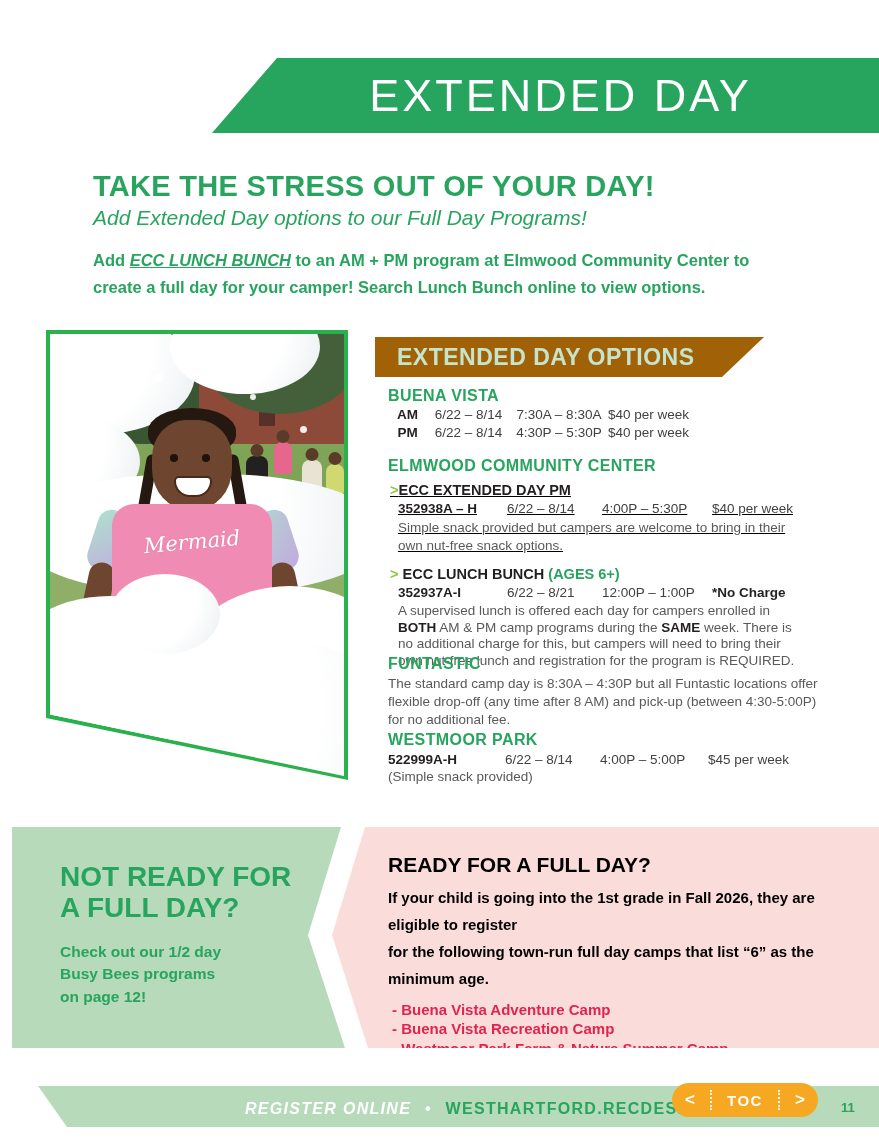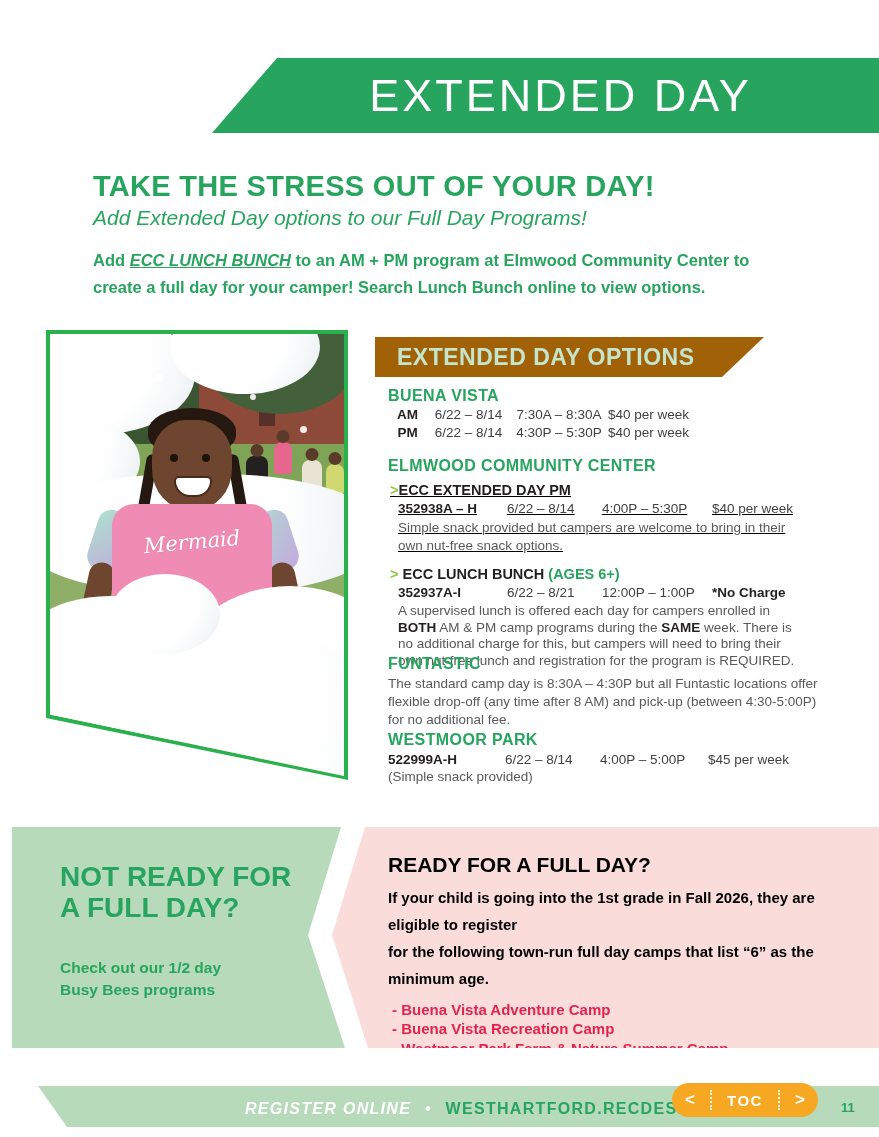--- a/index.html
+++ b/index.html
@@ -101,21 +101,21 @@
   #sec-westmoor { left:388px; top:731px; width:432px; }
   #sec-westmoor .prow { margin-top:3px; }
 
   
   #not-ready {
     left:12px; top:827px; width:335px; height:221px; background:#b7dabb;
     clip-path:polygon(0 0, 329px 0, 296px 108px, 333px 100%, 0 100%);
   }
   .nr-inner { position:absolute; left:48px; top:34px; }
   .nr-title { font-size:28px; font-weight:800; color:#27a45e; line-height:1.12; }
-  .nr-lines { margin-top:33px; font-size:15.5px; font-weight:700; color:#27a45e; line-height:1.45; }
+  .nr-lines { margin-top:17px; font-size:15.5px; font-weight:700; color:#27a45e; line-height:1.45; }
   #ready {
     left:332px; top:827px; width:547px; height:221px; background:#fadddb;
     clip-path:polygon(33px 0, 100% 0, 100% 100%, 36px 100%, 0 108px);
   }
   .r-inner { position:absolute; left:56px; top:26px; width:470px; }
   .r-title { font-size:21px; font-weight:800; color:#000000; }
   .r-body { margin-top:7px; font-size:15px; font-weight:600; color:#000000; line-height:1.8; }
   .r-body span { display:block; }
   .r-items { margin-top:9px; margin-left:4px; font-size:15px; font-weight:700; color:#e0244e; line-height:1.15; }
   .r-items .it { margin-bottom:2px; }
@@ -269,20 +269,21 @@
 
   <div id="not-ready" class="abs">
     <div class="nr-inner">
       <div class="nr-title">
         <div>NOT READY FOR</div>
         <div>A FULL DAY?</div>
       </div>
       <div class="nr-lines">
         <div>Check out our 1/2 day</div>
         <div>Busy Bees programs</div>
+        <div>on page 12!</div>
       </div>
     </div>
   </div>
 
   <div id="ready" class="abs">
     <div class="r-inner">
       <div class="r-title">READY FOR A FULL DAY?</div>
       <div class="r-body">
         <span>If your child is going into the 1st grade in Fall 2026, they are eligible to register</span>
         <span>for the following town-run full day camps that list “6” as the minimum age.</span>

